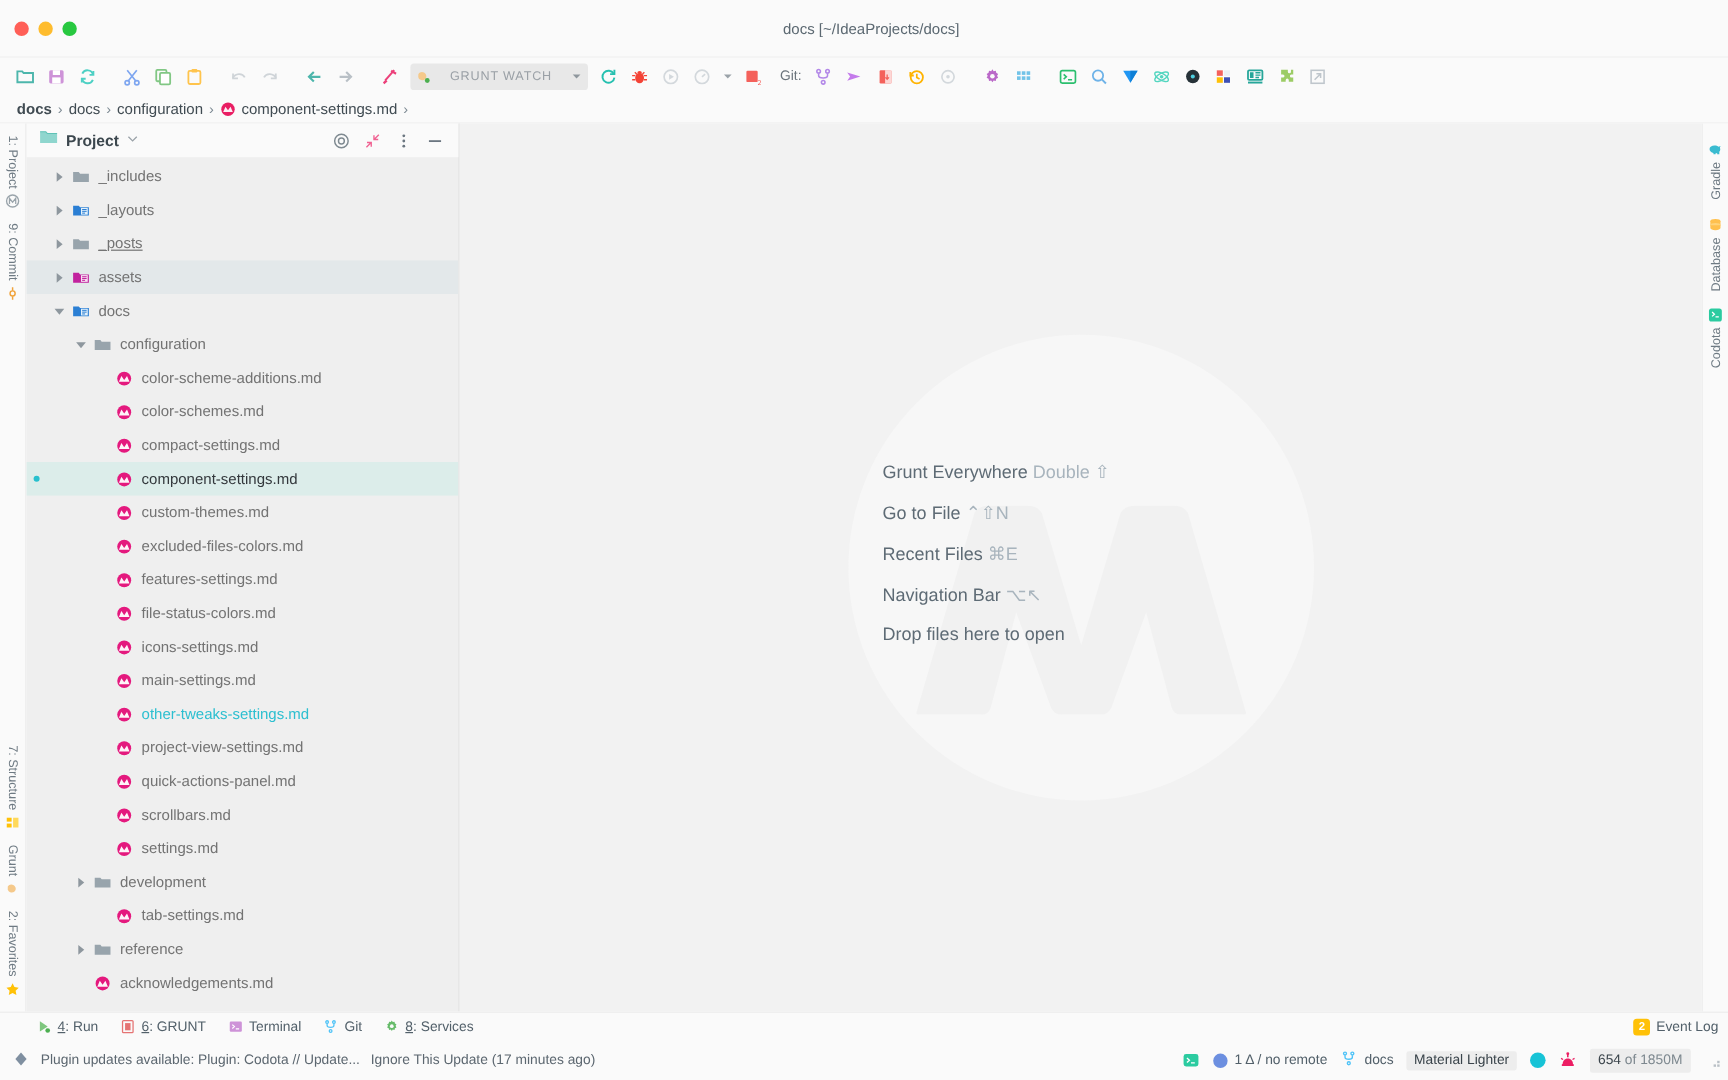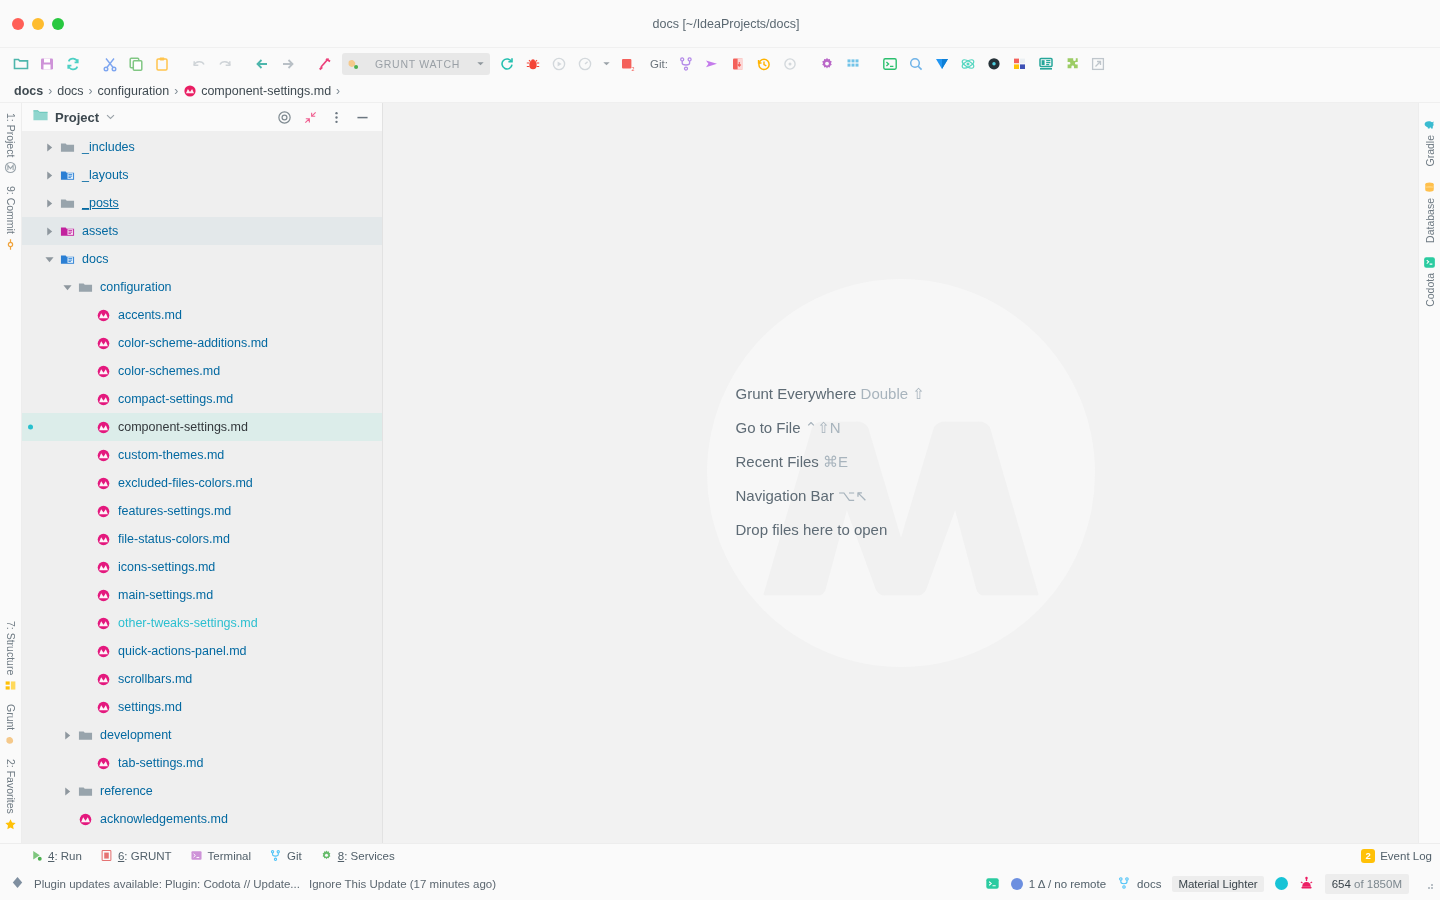--- a/index.html
+++ b/index.html
@@ -110,21 +110,21 @@
     padding: 0 10px 0 10px;
     background: #FAFAFA;
   }
   .panel-title { font-size: 13px; color: #3C474E; font-weight: 600; }
   .panel-head .sp { flex: 1; }
   .panel-btn { width: 20px; height: 20px; display:flex; align-items:center; justify-content:center; cursor:default;}
 
   .tree { flex: 1; overflow: hidden; position: relative; padding-top: 2px; }
   .row {
     height: 28px; display: flex; align-items: center;
-    font-size: 12.5px; color: #0369a1; white-space: nowrap;
+    font-size: 12.5px; color: #737373; white-space: nowrap;
     position: relative;
   }
   .row .arrow {
     width: 11px; height: 11px; margin-right: 5px; flex: 0 0 11px;
     display:flex; align-items:center; justify-content:center;
   }
   .row .ficon { width: 15px; height: 15px; margin-right: 7px; flex: 0 0 15px; display:flex;align-items:center;justify-content:center;}
   .row.sel { background: #DCEDEA; color: #33383C; }
   .row.hov { background: #E3E8EA; }
   .row.vcs-mod { color: #2CBFD0; }
@@ -676,30 +676,20 @@
             <span>configuration</span>
           </div>
           <div class="row" style="padding-left: 58px;">
             <span class="arrow"></span>
             <span class="ficon">
               <svg width="15" height="15" viewBox="0 0 16 16">
                 <circle cx="8" cy="8" r="6.2" fill="#E4197E"></circle>
                 <path d="M3.3 10.9l2.2-5.3 2.5 3.6 2.5-3.6 2.2 5.3z" fill="#fff" opacity=".95"></path>
               </svg>
             </span>
-            <span>accents.md</span>
-          </div>
-          <div class="row" style="padding-left: 58px;">
-            <span class="arrow"></span>
-            <span class="ficon">
-              <svg width="15" height="15" viewBox="0 0 16 16">
-                <circle cx="8" cy="8" r="6.2" fill="#E4197E"></circle>
-                <path d="M3.3 10.9l2.2-5.3 2.5 3.6 2.5-3.6 2.2 5.3z" fill="#fff" opacity=".95"></path>
-              </svg>
-            </span>
             <span>color-scheme-additions.md</span>
           </div>
           <div class="row" style="padding-left: 58px;">
             <span class="arrow"></span>
             <span class="ficon">
               <svg width="15" height="15" viewBox="0 0 16 16">
                 <circle cx="8" cy="8" r="6.2" fill="#E4197E"></circle>
                 <path d="M3.3 10.9l2.2-5.3 2.5 3.6 2.5-3.6 2.2 5.3z" fill="#fff" opacity=".95"></path>
               </svg>
             </span>
@@ -788,20 +778,30 @@
           </div>
           <div class="row vcs-mod" style="padding-left: 58px;">
             <span class="arrow"></span>
             <span class="ficon">
               <svg width="15" height="15" viewBox="0 0 16 16">
                 <circle cx="8" cy="8" r="6.2" fill="#E4197E"></circle>
                 <path d="M3.3 10.9l2.2-5.3 2.5 3.6 2.5-3.6 2.2 5.3z" fill="#fff" opacity=".95"></path>
               </svg>
             </span>
             <span>other-tweaks-settings.md</span>
+          </div>
+          <div class="row" style="padding-left: 58px;">
+            <span class="arrow"></span>
+            <span class="ficon">
+              <svg width="15" height="15" viewBox="0 0 16 16">
+                <circle cx="8" cy="8" r="6.2" fill="#E4197E"></circle>
+                <path d="M3.3 10.9l2.2-5.3 2.5 3.6 2.5-3.6 2.2 5.3z" fill="#fff" opacity=".95"></path>
+              </svg>
+            </span>
+            <span>project-view-settings.md</span>
           </div>
           <div class="row" style="padding-left: 58px;">
             <span class="arrow"></span>
             <span class="ficon">
               <svg width="15" height="15" viewBox="0 0 16 16">
                 <circle cx="8" cy="8" r="6.2" fill="#E4197E"></circle>
                 <path d="M3.3 10.9l2.2-5.3 2.5 3.6 2.5-3.6 2.2 5.3z" fill="#fff" opacity=".95"></path>
               </svg>
             </span>
             <span>quick-actions-panel.md</span>

